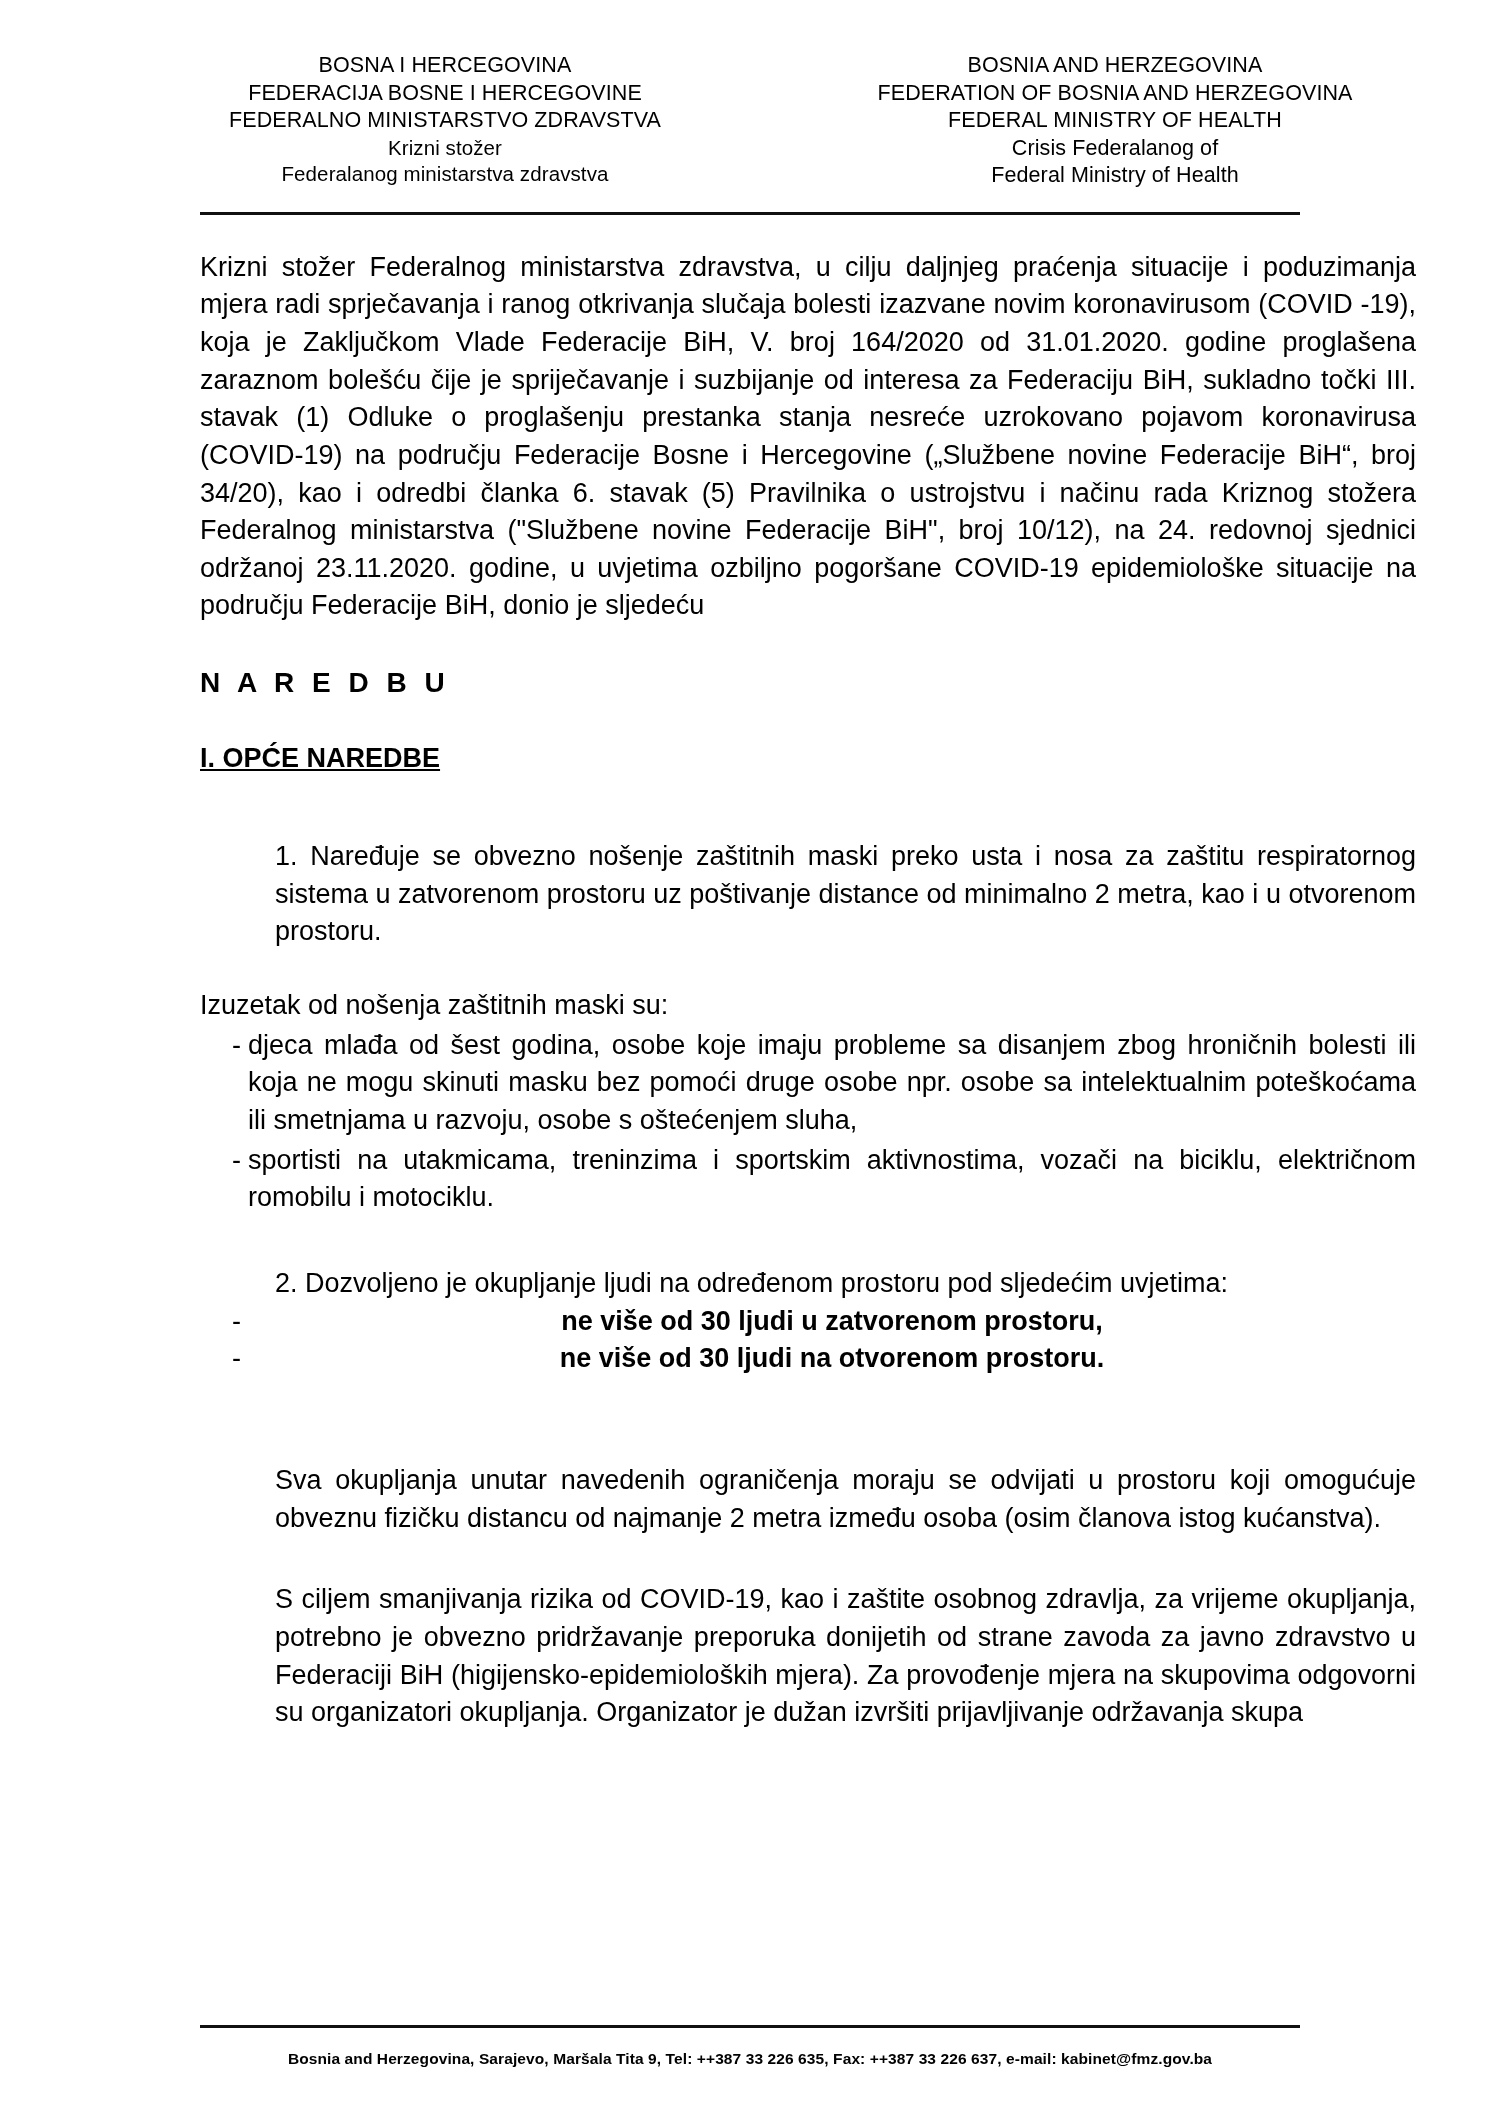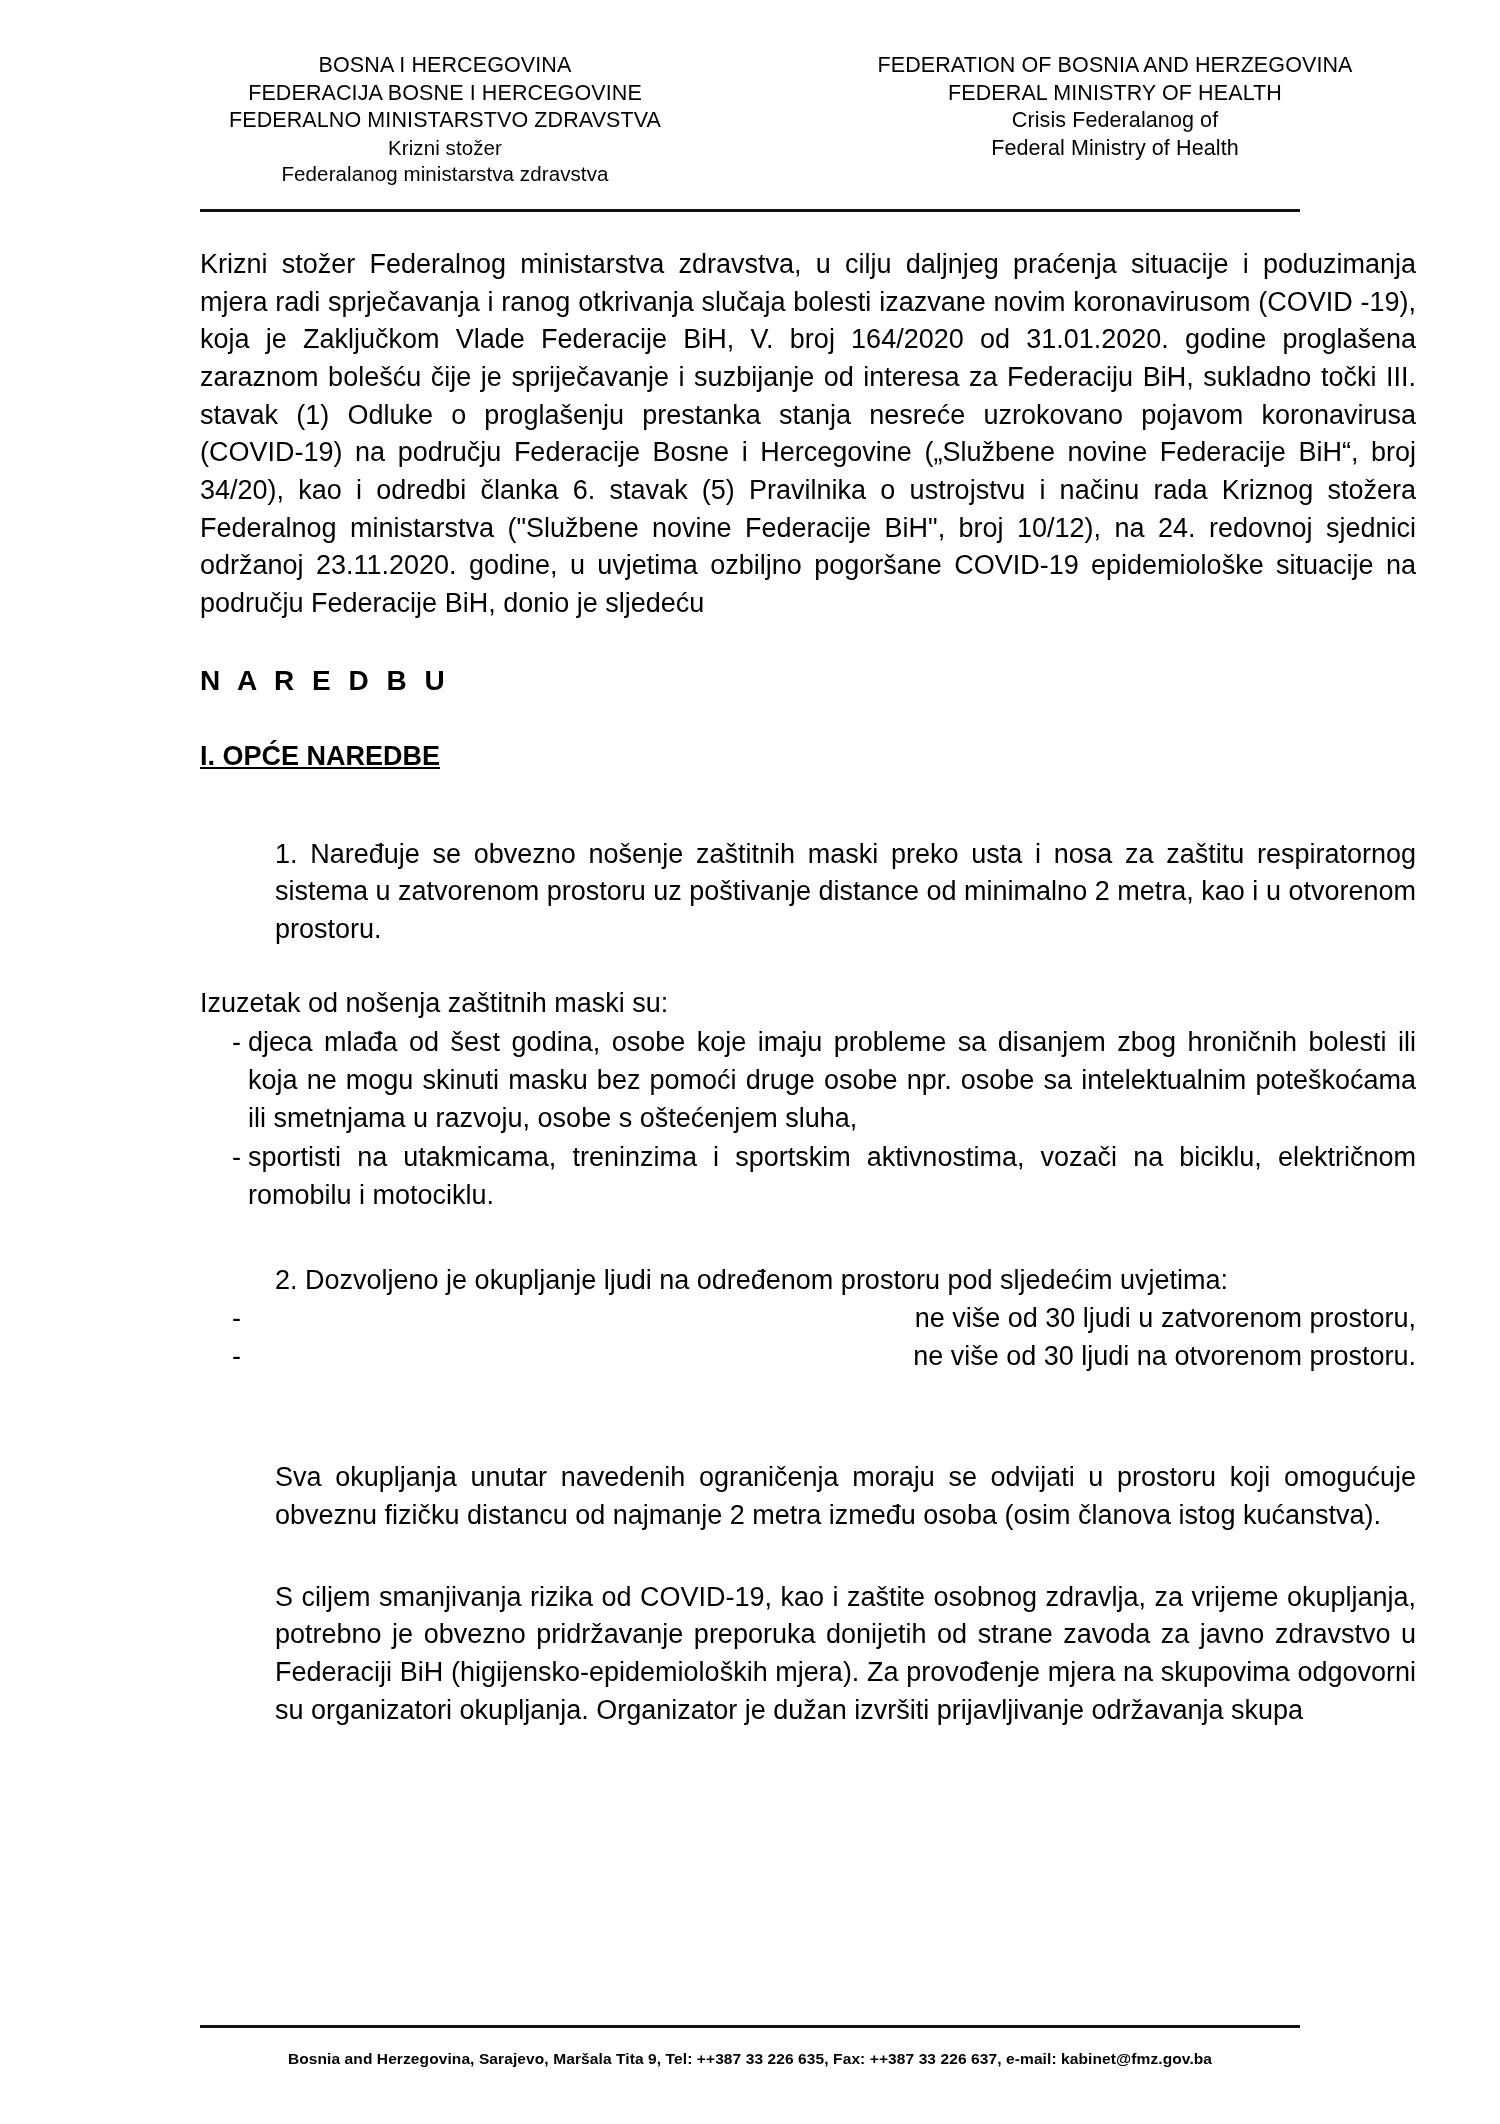--- a/index.html
+++ b/index.html
@@ -108,21 +108,21 @@
     flex: 0 0 48px;
     text-align: left;
     padding-left: 32px;
     box-sizing: border-box;
   }
   .dash-item .dash-text {
     flex: 1 1 auto;
     text-align: justify;
     text-justify: inter-word;
   }
-  .dash-item .dash-text.nojust { text-align: right; }
+  .dash-item .dash-text.nojust { text-align: center; font-weight: bold; }
 
   .tight-list .dash-item { margin-top: 0; }
 
   
   .footer {
     position: absolute;
     left: 0;
     right: 0;
     bottom: 56px;
   }
@@ -141,20 +141,21 @@
 
   <div class="letterhead">
     <div class="lh-col left">
       <div class="lh-line">BOSNA I HERCEGOVINA</div>
       <div class="lh-line">FEDERACIJA BOSNE I HERCEGOVINE</div>
       <div class="lh-line">FEDERALNO MINISTARSTVO ZDRAVSTVA</div>
       <div class="lh-line lh-small">Krizni stožer</div>
       <div class="lh-line lh-small">Federalanog ministarstva zdravstva</div>
     </div>
     <div class="lh-col right">
+      <div class="lh-line">BOSNIA AND HERZEGOVINA</div>
       <div class="lh-line">FEDERATION OF BOSNIA AND HERZEGOVINA</div>
       <div class="lh-line">FEDERAL MINISTRY OF HEALTH</div>
       <div class="lh-line lh-small">Crisis Federalanog of</div>
       <div class="lh-line lh-small">Federal Ministry of Health</div>
     </div>
   </div>
 
   <div class="rule"></div>
 
   <div class="content">

